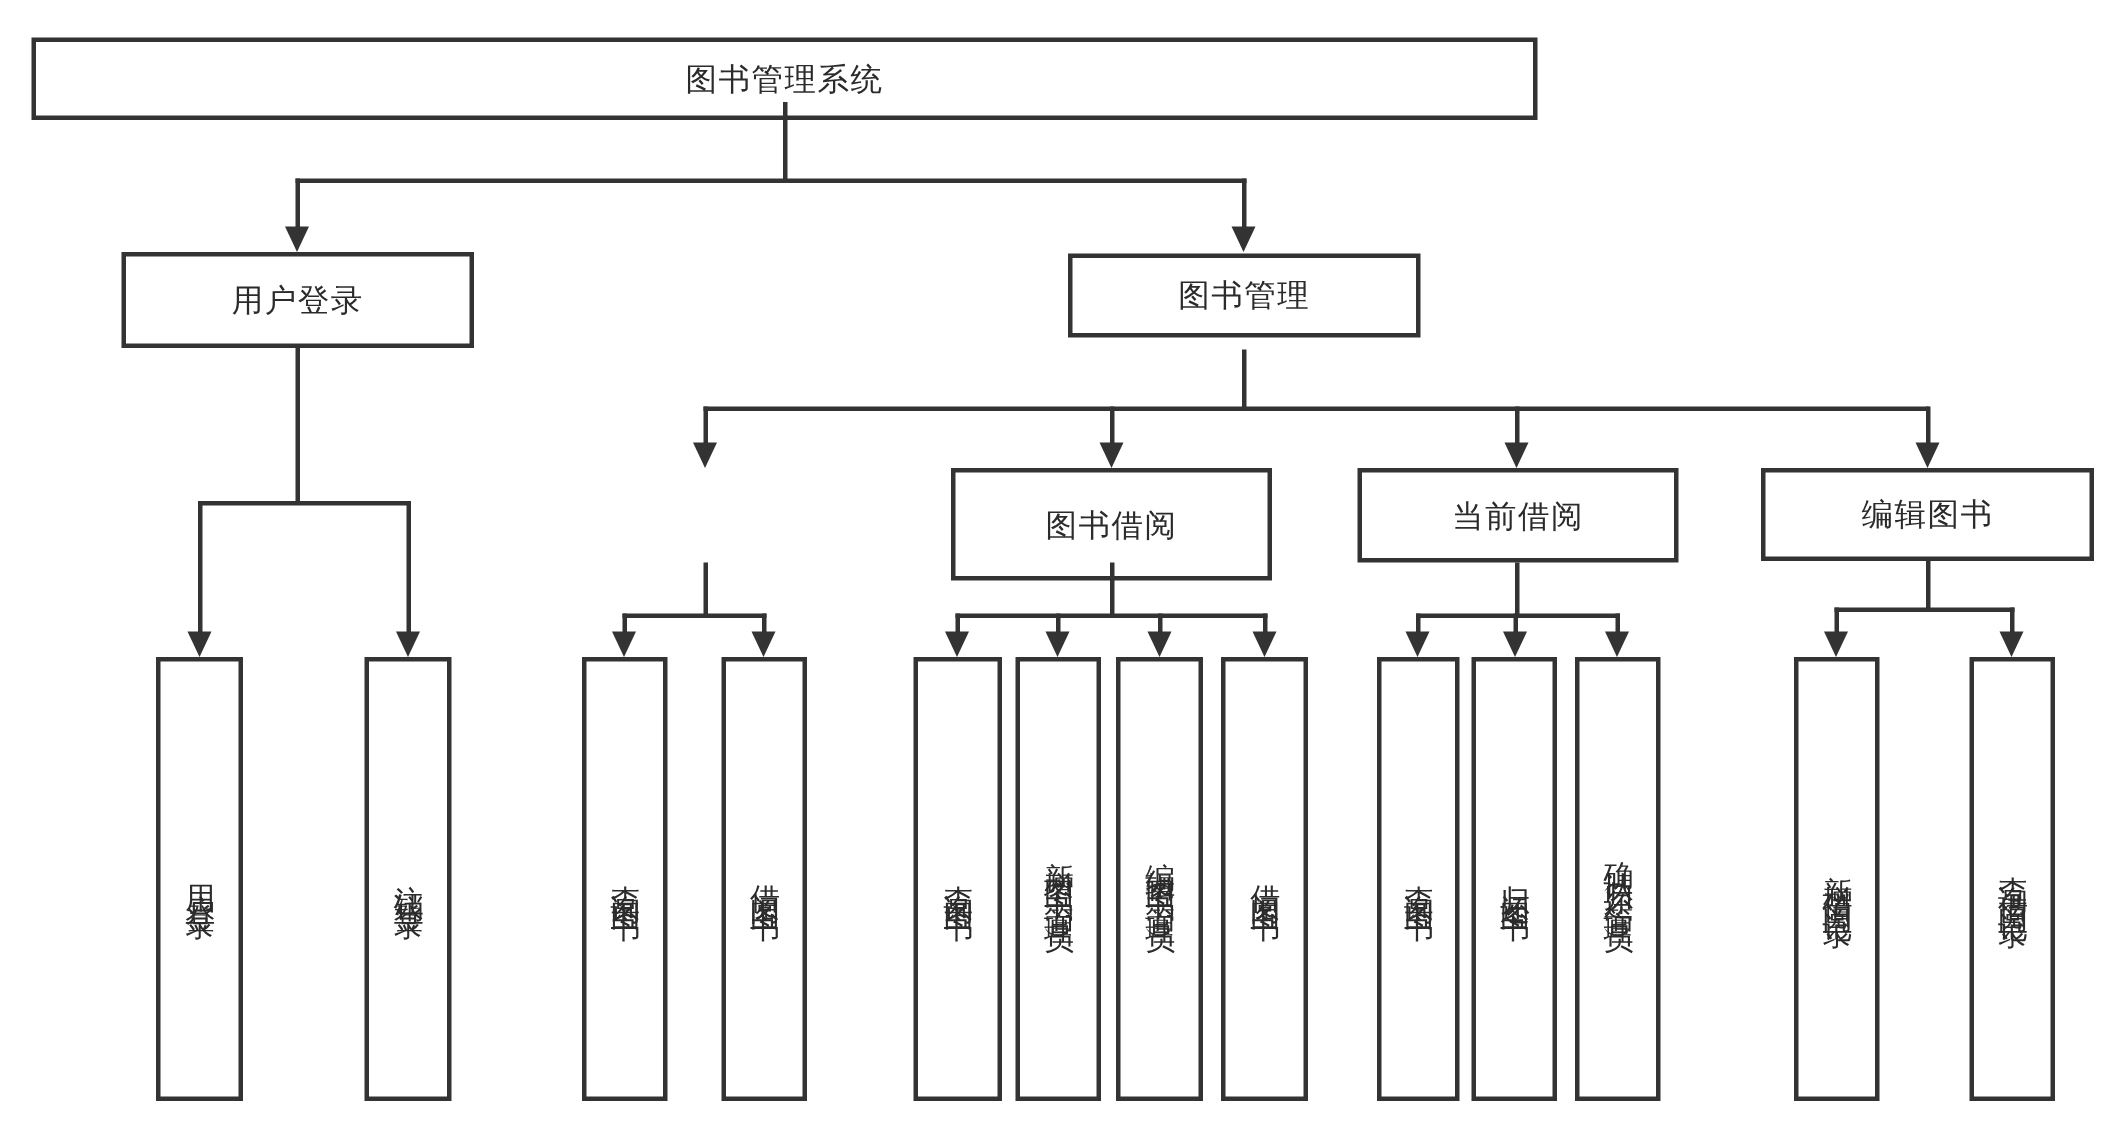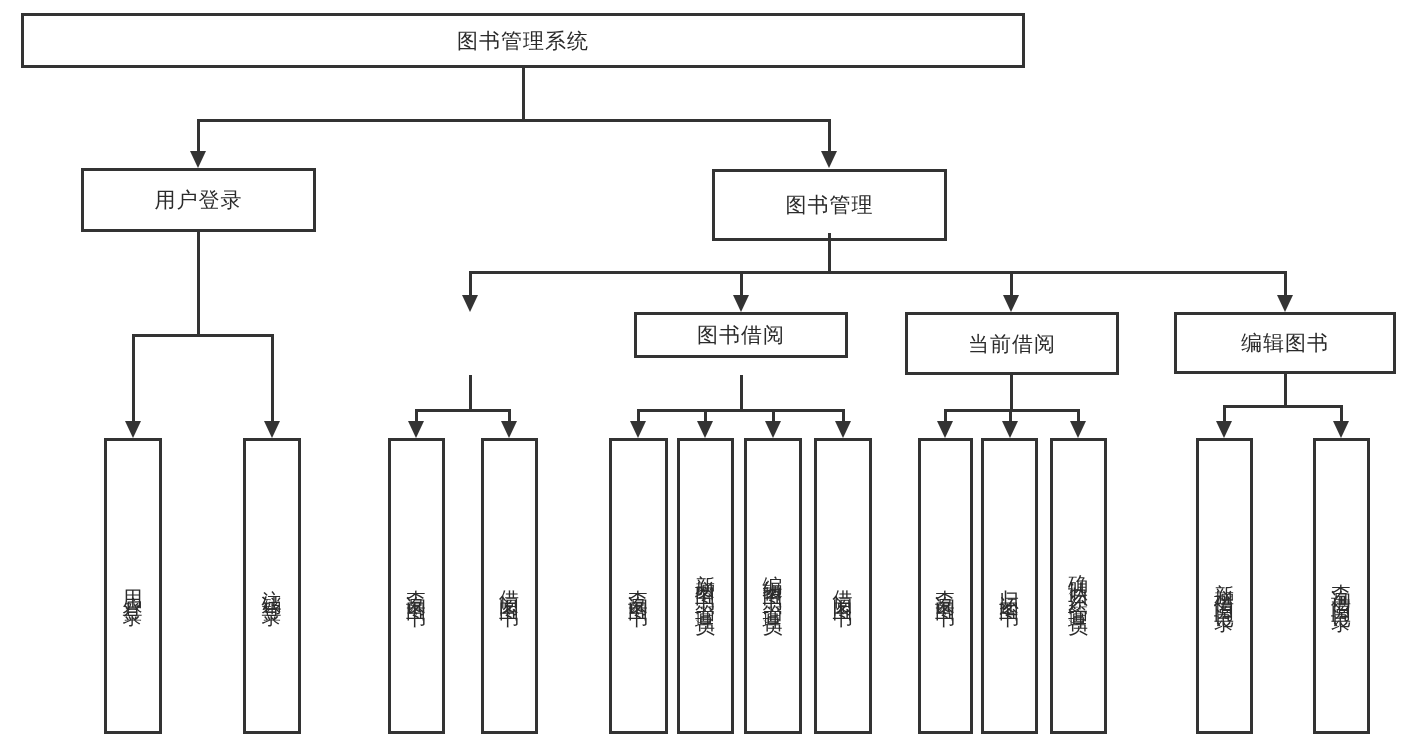--- a/index.html
+++ b/index.html
@@ -46,44 +46,44 @@
     color:#9c9c9c;
     letter-spacing:1px;
     white-space:nowrap;
   }
 </style>
 </head>
 <body>
 
 <div class="canvas">
 
-  <div class="node" style="left:21px;top:13px;width:1004px;height:55px;">图书管理系统</div>
+  <div class="node" style="left:21px;top:25px;width:1004px;height:55px;">图书管理系统</div>
 
   <div class="vline" style="left:522px;top:68px;height:53px;"></div>
   <div class="hline" style="left:197px;top:119px;width:634px;"></div>
   <div class="vline" style="left:197px;top:119px;height:34px;"></div>
   <div class="ahead" style="left:190px;top:151px;"></div>
   <div class="vline" style="left:828px;top:119px;height:34px;"></div>
   <div class="ahead" style="left:821px;top:151px;"></div>
 
   <div class="node" style="left:81px;top:168px;width:235px;height:64px;">用户登录</div>
-  <div class="node" style="left:712px;top:169px;width:235px;height:72px;">图书管理</div>
+  <div class="node" style="left:712px;top:169px;width:235px;height:56px;">图书管理</div>
 
   <div class="vline" style="left:828px;top:233px;height:41px;"></div>
   <div class="hline" style="left:469px;top:271px;width:817px;"></div>
   <div class="vline" style="left:469px;top:271px;height:26px;"></div>
   <div class="ahead" style="left:462px;top:295px;"></div>
   <div class="vline" style="left:740px;top:271px;height:26px;"></div>
   <div class="ahead" style="left:733px;top:295px;"></div>
   <div class="vline" style="left:1010px;top:271px;height:26px;"></div>
   <div class="ahead" style="left:1003px;top:295px;"></div>
   <div class="vline" style="left:1284px;top:271px;height:26px;"></div>
   <div class="ahead" style="left:1277px;top:295px;"></div>
 
-  <div class="node" style="left:634px;top:312px;width:214px;height:46px;">图书借阅</div>
+  <div class="node" style="left:634px;top:312px;width:214px;height:75px;">图书借阅</div>
   <div class="node" style="left:905px;top:312px;width:214px;height:63px;">当前借阅</div>
   <div class="node" style="left:1174px;top:312px;width:222px;height:62px;">编辑图书</div>
 
   <div class="vline" style="left:197px;top:232px;height:104px;"></div>
   <div class="hline" style="left:132px;top:334px;width:142px;"></div>
   <div class="vline" style="left:132px;top:334px;height:89px;"></div>
   <div class="ahead" style="left:125px;top:421px;"></div>
   <div class="vline" style="left:271px;top:334px;height:89px;"></div>
   <div class="ahead" style="left:264px;top:421px;"></div>
 

